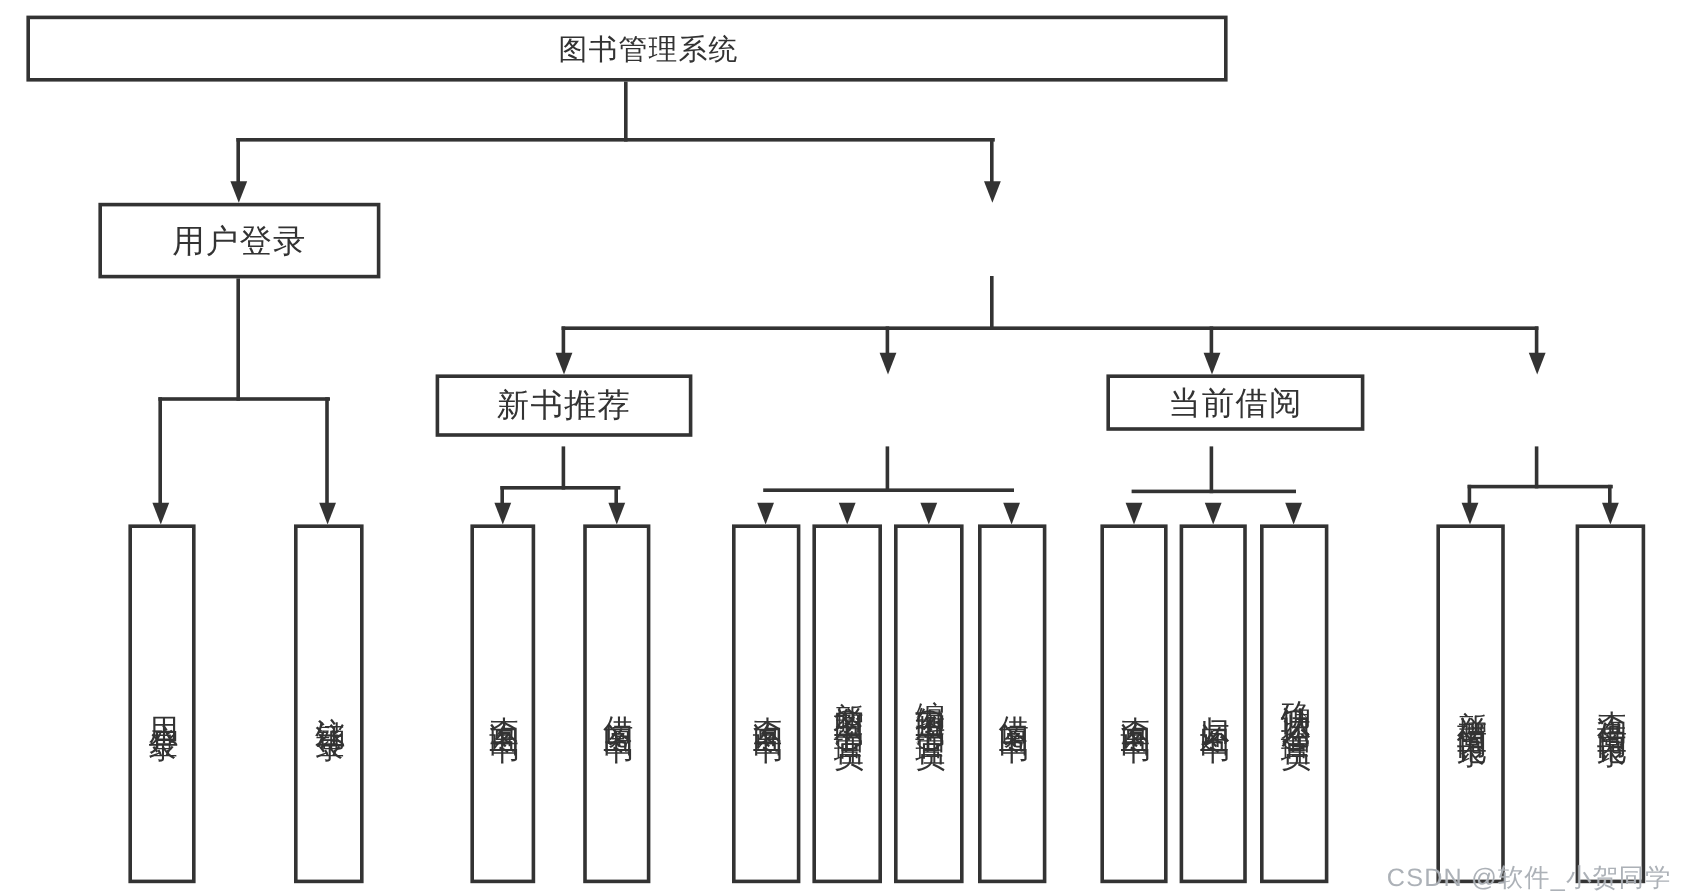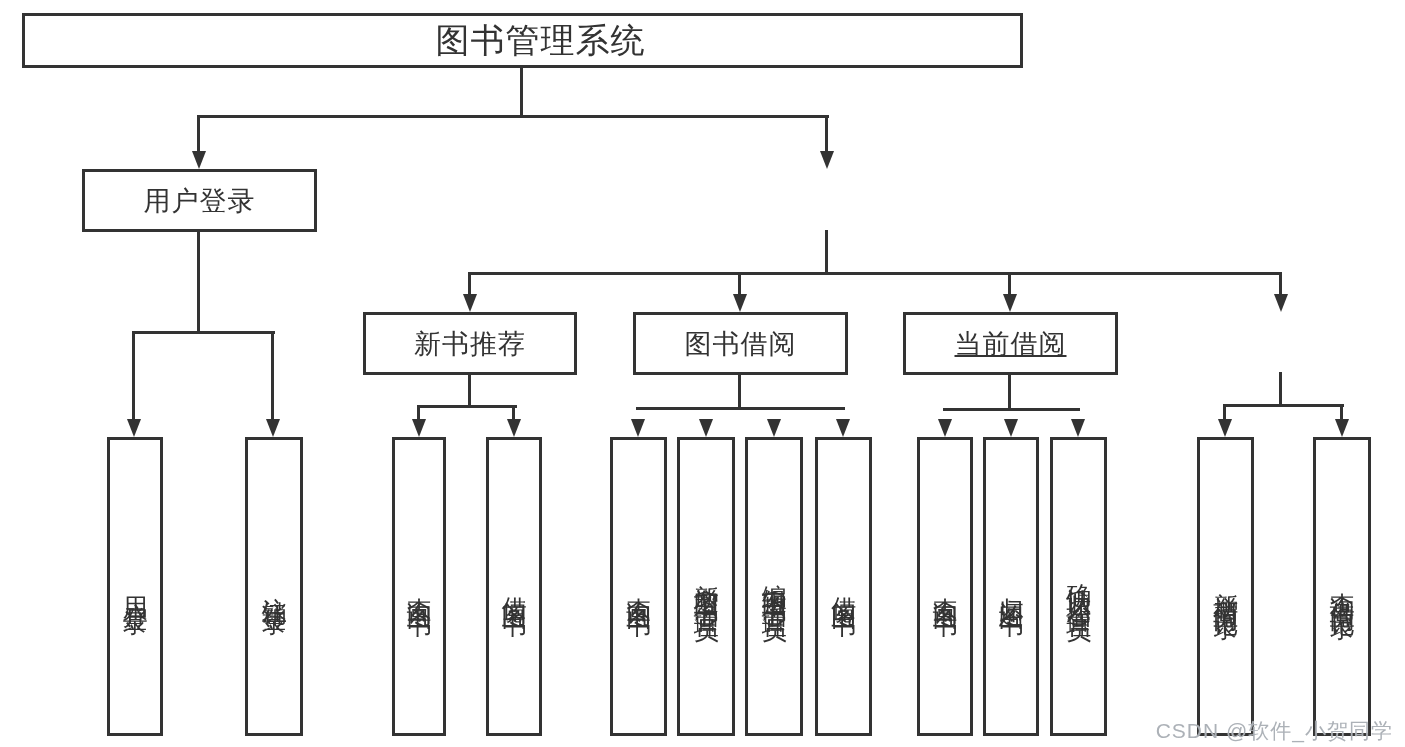--- a/index.html
+++ b/index.html
@@ -15,21 +15,21 @@
     position: absolute;
     box-sizing: border-box;
     background: #ffffff;
     border: 3px solid #333333;
     color: #333333;
     display: flex;
     align-items: center;
     justify-content: center;
     text-align: center;
   }
-  .box.lvl1 { font-size: 34px; letter-spacing: 1px; padding-left: 36px; }
+  .box.lvl1 { font-size: 24px; letter-spacing: 1px; padding-left: 36px; }
   .box.lvl2, .box.lvl3 { font-size: 27px; letter-spacing: 1px; }
   .box.leaf { font-size: 25px; }
   .vtext {
     writing-mode: vertical-rl;
     text-orientation: mixed;
     letter-spacing: 5px;
     line-height: 1.1;
     white-space: nowrap;
   }
   .line { position: absolute; background: #333333; }
@@ -111,27 +111,24 @@
   <div class="arrow" style="left:1335px; top:419px;"></div>
 
   <div class="box lvl1" style="left:22px; top:13px; width:1001px; height:55px;">
     <span>图书管理系统</span>
   </div>
 
   <div class="box lvl2" style="left:82px; top:169px; width:235px; height:63px;">
     <span>用户登录</span>
   </div>
 
-  <div class="box lvl3" style="left:363px; top:312px; width:214px; height:63px;">
+  <div class="box lvl3" style="left:363px; top:312px; width:214px; height:52px;">
     <span>新书推荐</span>
   </div>
-  <div class="box lvl3" style="left:633px; top:312px; width:215px; height:63px;">
-    <span>图书借阅</span>
-  </div>
-  <div class="box lvl3" style="left:903px; top:312px; width:215px; height:63px;text-decoration:underline;">
+  <div class="box lvl3" style="left:922px; top:312px; width:215px; height:47px;">
     <span>当前借阅</span>
   </div>
 
   <div class="box leaf" style="left:107px; top:437px; width:56px; height:299px;">
     <span class="vtext">用户登录</span>
   </div>
   <div class="box leaf" style="left:245px; top:437px; width:58px; height:299px;">
     <span class="vtext">注销登录</span>
   </div>
 

